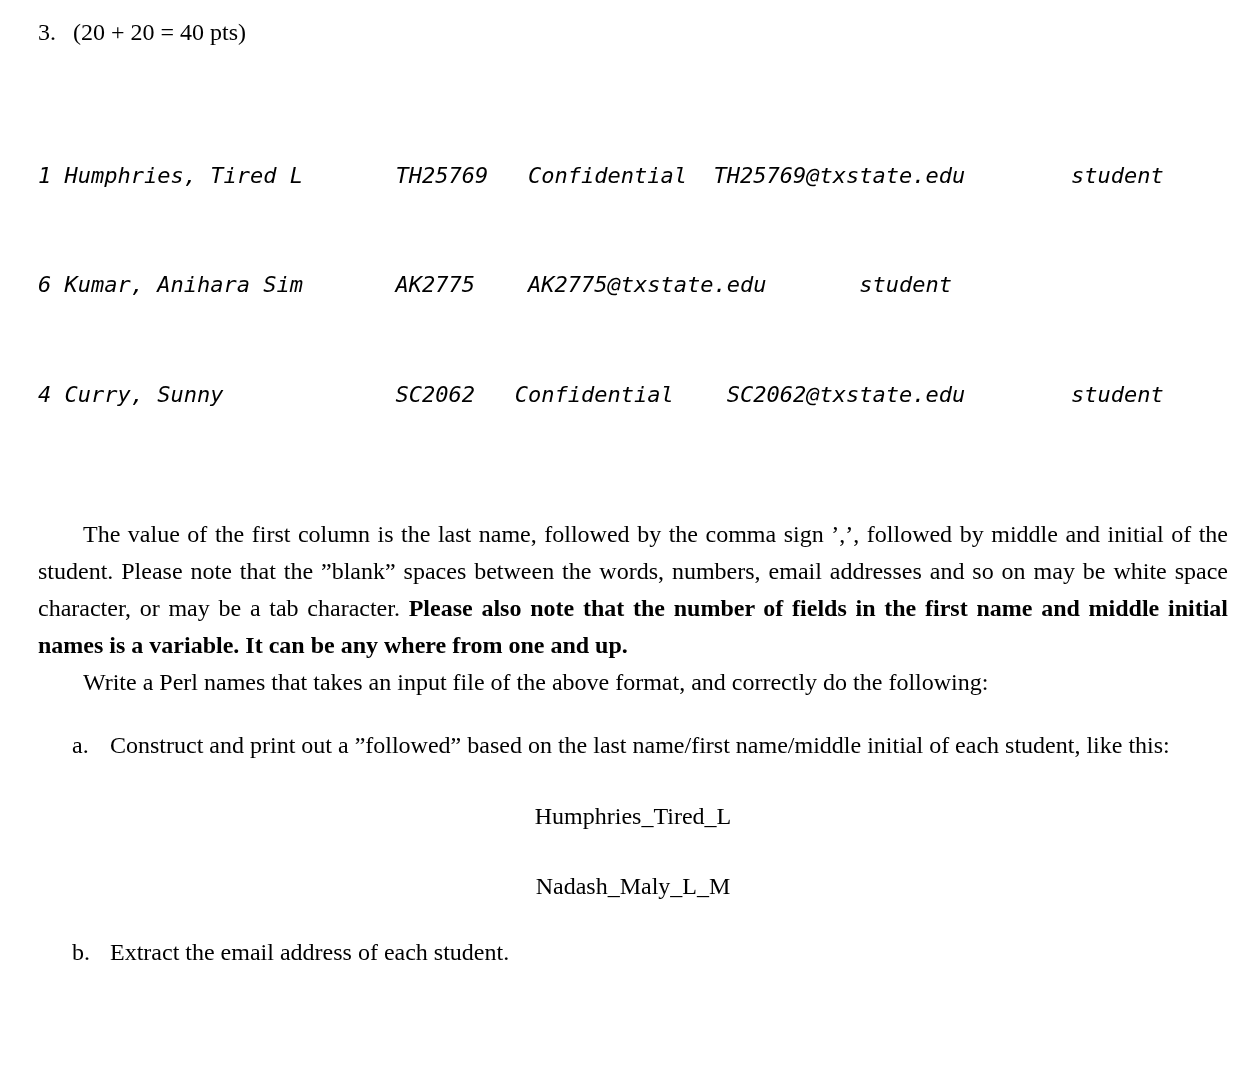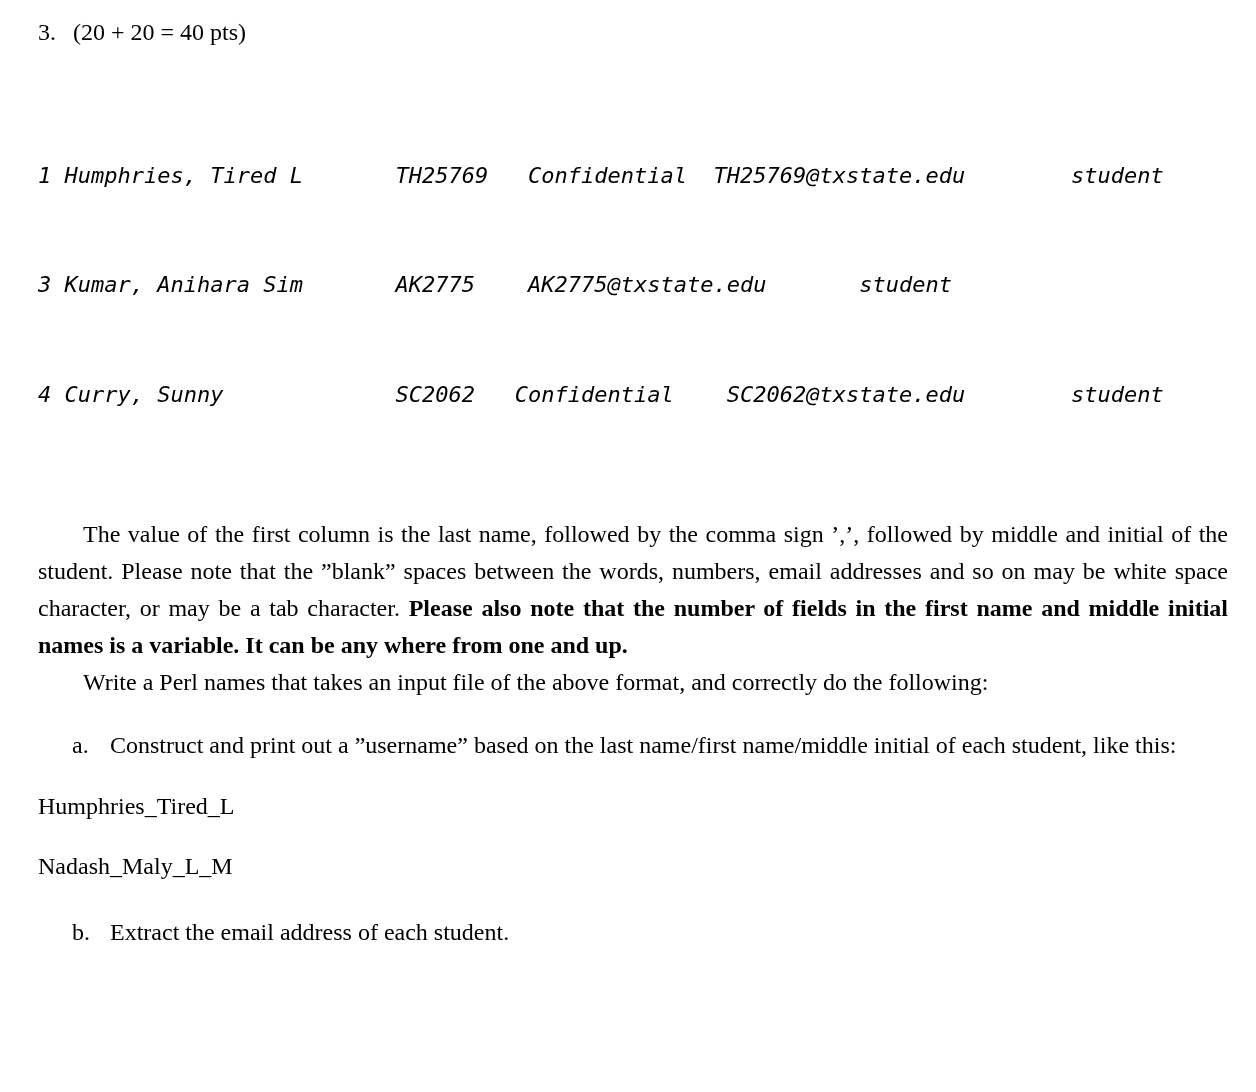--- a/index.html
+++ b/index.html
@@ -50,49 +50,49 @@
   .task-a { margin-top: 26px; }
   .task-b { margin-top: 29px; }
   .task-label {
     flex: 0 0 38px;
   }
   .task-body {
     flex: 1;
     text-align: justify;
   }
   .username {
-    text-align: left;
+    text-align: center;
     line-height: 36.5px;
-    margin-top: 24px;
+    margin-top: 34px;
   }
 </style>
 </head>
 <body>
 
 <div class="page">
 
   <div class="problem-line">
     <span class="pnum">3.</span>
     <span class="ppts">(20 + 20 = 40 pts)</span>
   </div>
 
 
   <div class="code">
     <div class="code-line">1 Humphries, Tired L       TH25769   Confidential  TH25769@txstate.edu        student</div>
-    <div class="code-line">3 Kumar, Anihara Sim       AK2775    AK2775@txstate.edu       student</div>
+    <div class="code-line">6 Kumar, Anihara Sim       AK2775    AK2775@txstate.edu       student</div>
     <div class="code-line">4 Curry, Sunny             SC2062   Confidential    SC2062@txstate.edu        student</div>
   </div>
 
   <p class="para indent"><span>The value of the first column is the last name, followed by the comma sign ’,’, followed by middle and initial of the student.  Please note that the ”blank” spaces between the words, numbers, email addresses and so on may be white space character, or may be a tab character. </span><span class="bold">Please also note that the number of fields in the first name and middle initial names is a variable. It can be any where from one and up.</span></p>
 
   <p class="para indent">Write a Perl names that takes an input file of the above format, and correctly do the following:</p>
 
   <div class="task task-a">
     <span class="task-label">a.</span>
-    <div class="task-body">Construct and print out a ”username” based on the last name/first name/middle initial of each student, like this:</div>
+    <div class="task-body">Construct and print out a ”followed” based on the last name/first name/middle initial of each student, like this:</div>
   </div>
 
   <div class="username">Humphries_Tired_L</div>
   <div class="username">Nadash_Maly_L_M</div>
 
   <div class="task task-b">
     <span class="task-label">b.</span>
     <div class="task-body">Extract the email address of each student.</div>
   </div>
 

